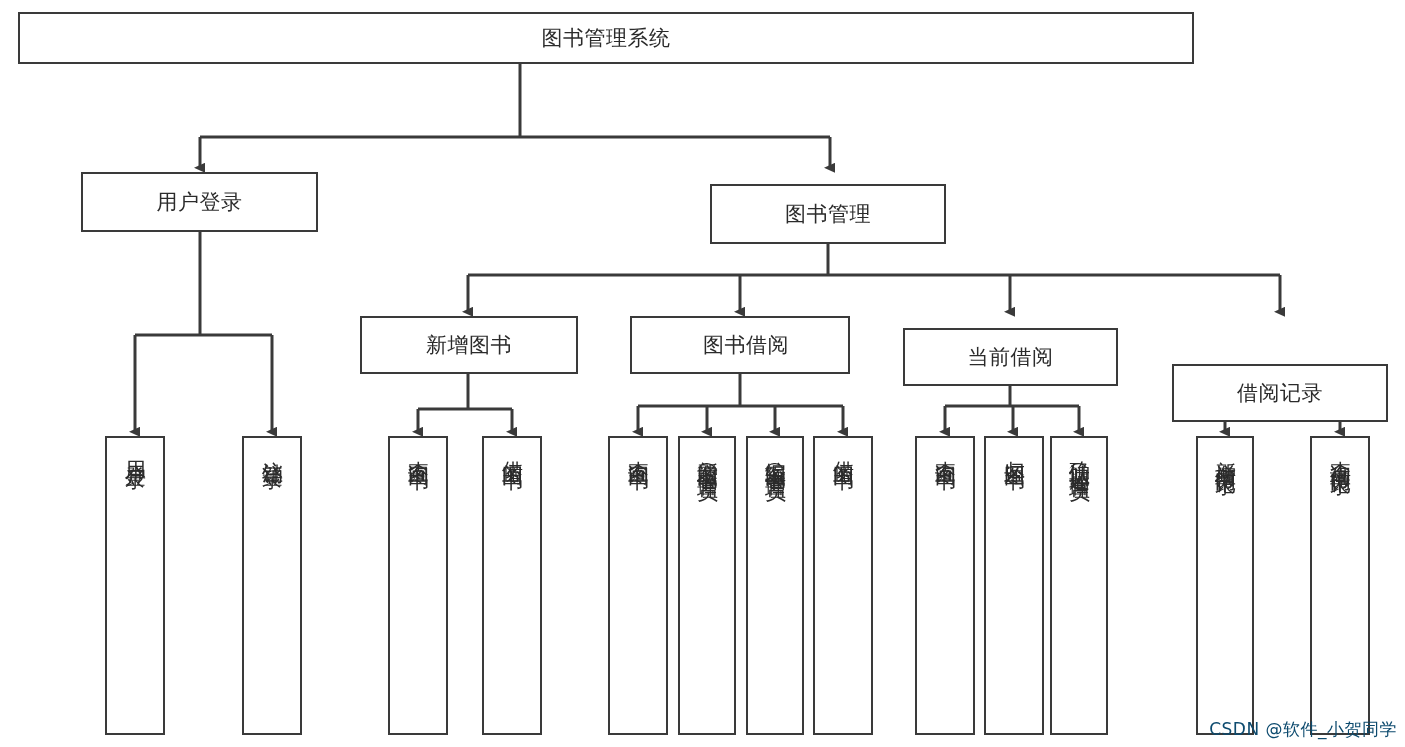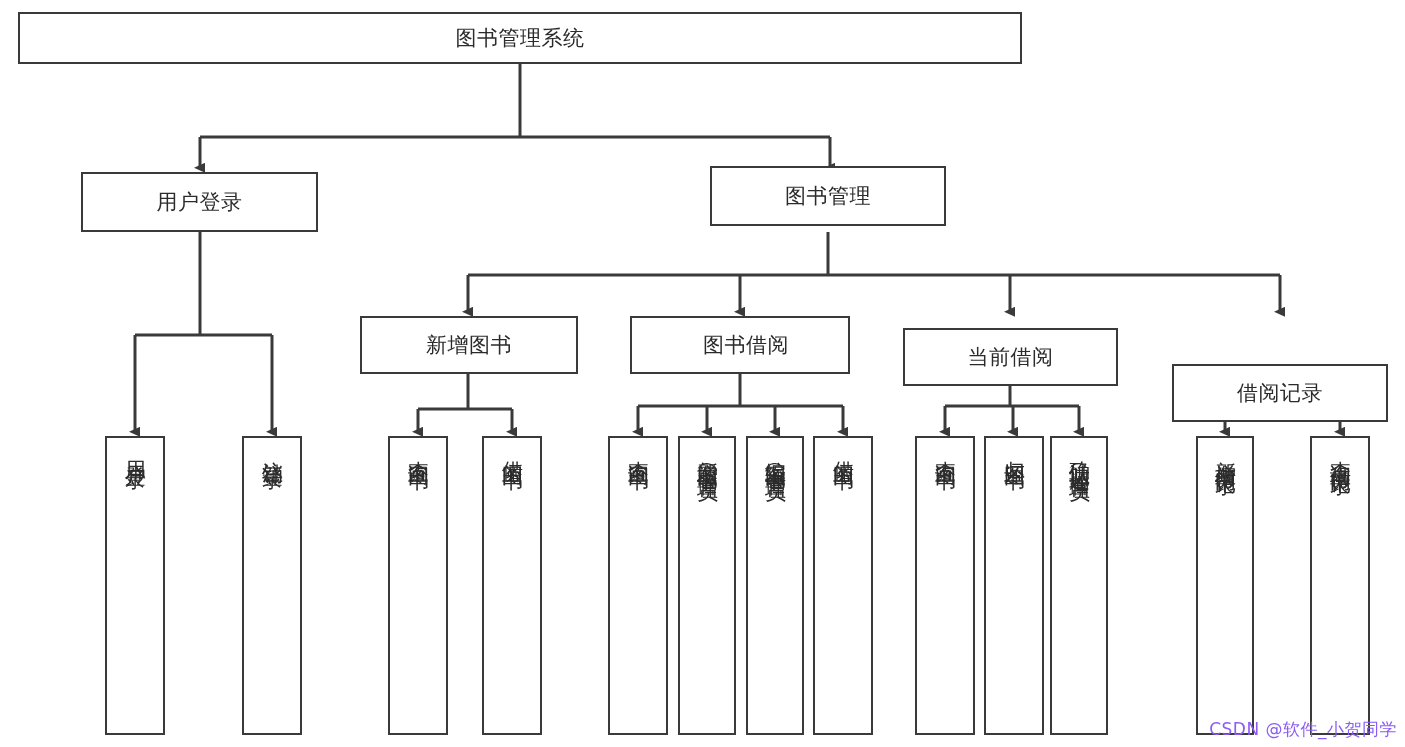--- a/index.html
+++ b/index.html
@@ -57,21 +57,21 @@
     text-orientation: upright;
     font-size: 21px;
     letter-spacing: 3px;
     line-height: 1;
   }
   #watermark {
     position: absolute;
     right: 8px;
     bottom: 6px;
     font-size: 17px;
-    color: #8b5cf6;
+    color: #0c4a6e;
     letter-spacing: 0.5px;
     z-index: 5;
     white-space: nowrap;
   }
 </style>
 </head>
 <body>
 
 <div id="canvas">
 
@@ -118,28 +118,28 @@
       <path d="M1013,406 L1013,432" marker-end="url(#arrow)"></path>
       <path d="M1079,406 L1079,432" marker-end="url(#arrow)"></path>
 
       <path d="M1280,374 L1280,409"></path>
       <path d="M1225,409 L1340,409"></path>
       <path d="M1225,409 L1225,432" marker-end="url(#arrow)"></path>
       <path d="M1340,409 L1340,432" marker-end="url(#arrow)"></path>
     </g>
   </svg>
 
-  <div class="node horiz" style="left: 18px; top: 12px; width: 1004px; height: 52px;">
+  <div class="node horiz" style="left: 18px; top: 12px; width: 1176px; height: 52px;">
     <span class="label">图书管理系统</span>
   </div>
 
   <div class="node horiz" style="left: 81px; top: 172px; width: 237px; height: 60px;">
     <span class="label">用户登录</span>
   </div>
-  <div class="node horiz" style="left: 710px; top: 166px; width: 236px; height: 60px;">
+  <div class="node horiz" style="left: 710px; top: 184px; width: 236px; height: 60px;">
     <span class="label">图书管理</span>
   </div>
 
   <div class="node horiz" style="left: 360px; top: 316px; width: 218px; height: 58px;">
     <span class="label">新增图书</span>
   </div>
   <div class="node horiz" style="left: 630px; top: 316px; width: 220px; height: 58px; padding-left: 12px;">
     <span class="label">图书借阅</span>
   </div>
   <div class="node horiz" style="left: 903px; top: 316px; width: 215px; height: 58px; margin-top: 12px;">

